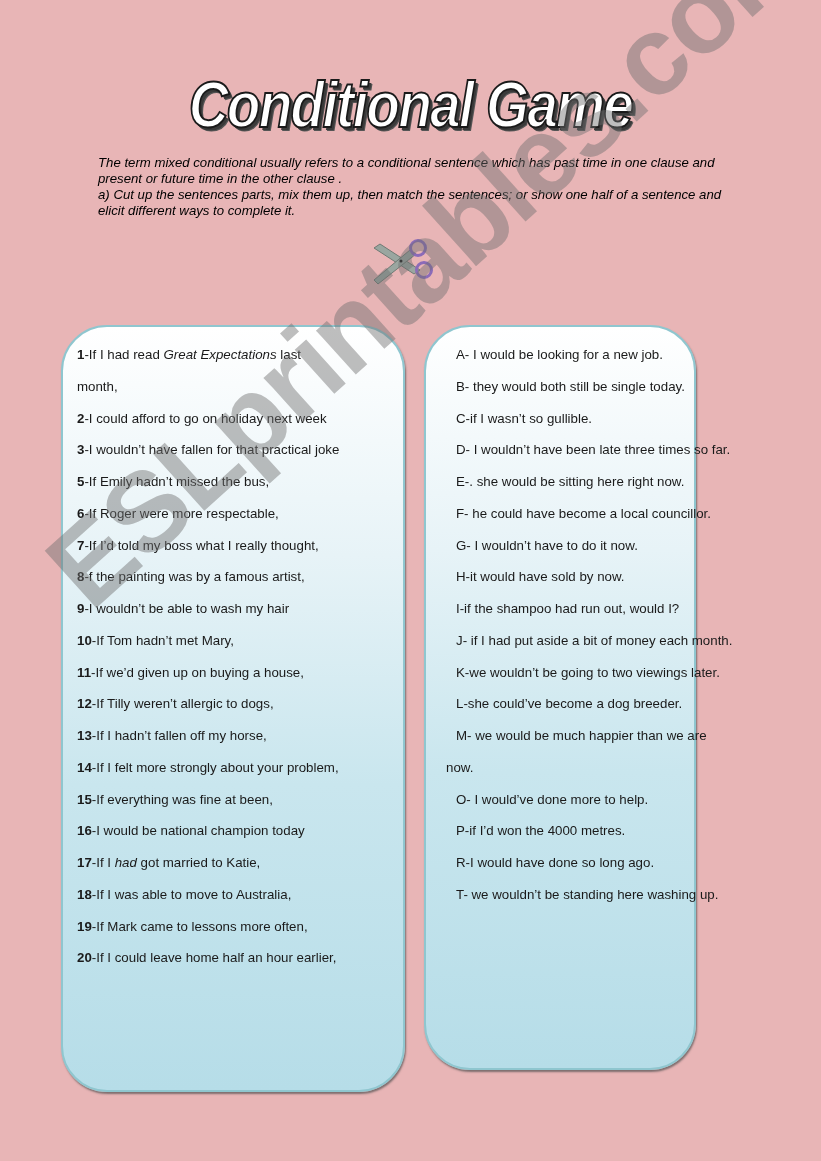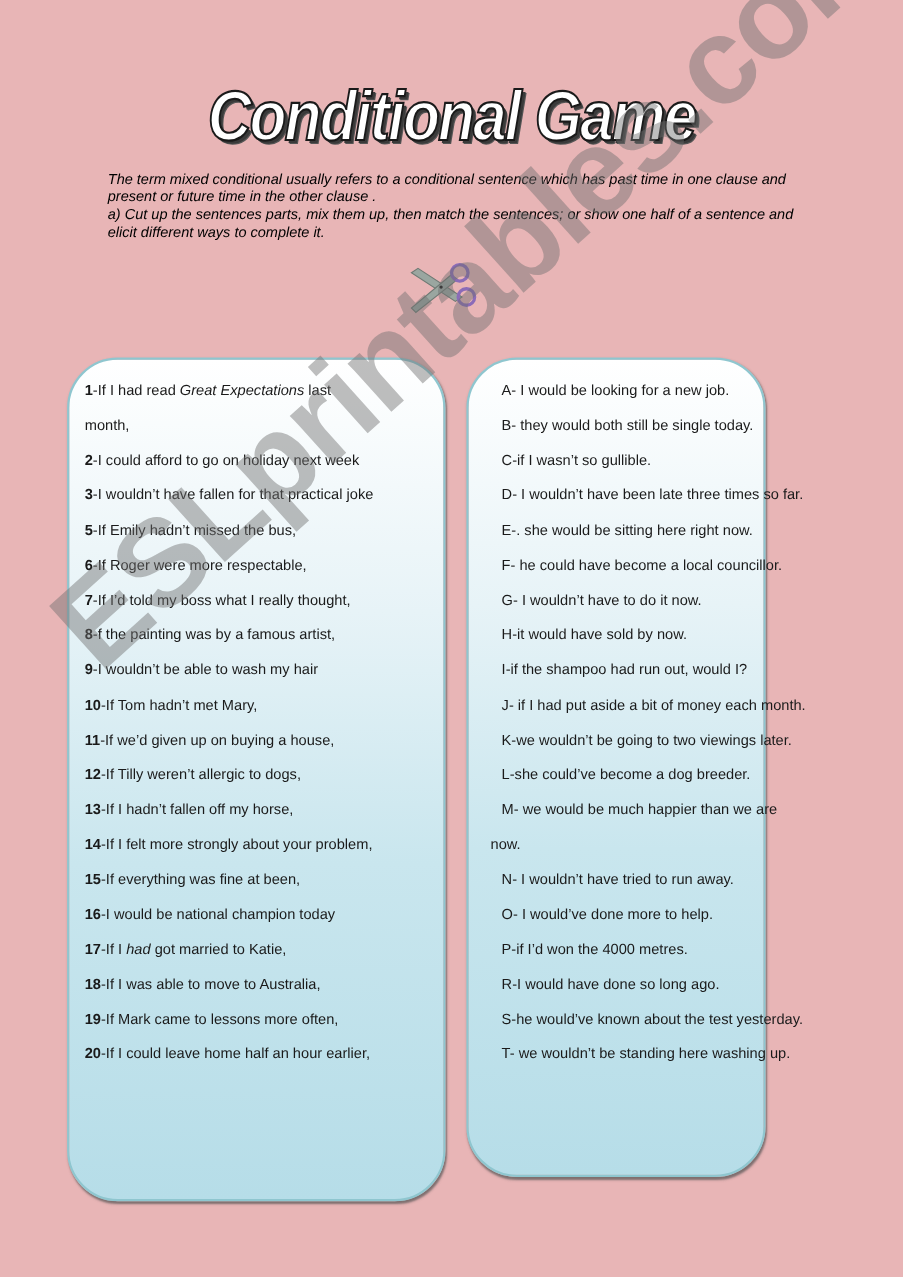--- a/index.html
+++ b/index.html
@@ -117,22 +117,20 @@
       <li>E-. she would be sitting here right now.</li>
       <li>F- he could have become a local councillor.</li>
       <li>G- I wouldn’t have to do it now.</li>
       <li>H-it would have sold by now.</li>
       <li>I-if the shampoo had run out, would I?</li>
       <li>J- if I had put aside a bit of money each month.</li>
       <li>K-we wouldn’t be going to two viewings later.</li>
       <li>L-she could’ve become a dog breeder.</li>
       <li>M- we would be much happier than we are</li>
       <li style="margin-left: -10px;">now.</li>
-      <li>N- I wouldn’t have tried to run away.</li>
       <li>O- I would’ve done more to help.</li>
       <li>P-if I’d won the 4000 metres.</li>
       <li>R-I would have done so long ago.</li>
-      <li>S-he would’ve known about the test yesterday.</li>
       <li>T- we wouldn’t be standing here washing up.</li>
     </ul>
 </div>
 
 <div class="watermark">ESLprintables.com</div>
 
 </body></html>

